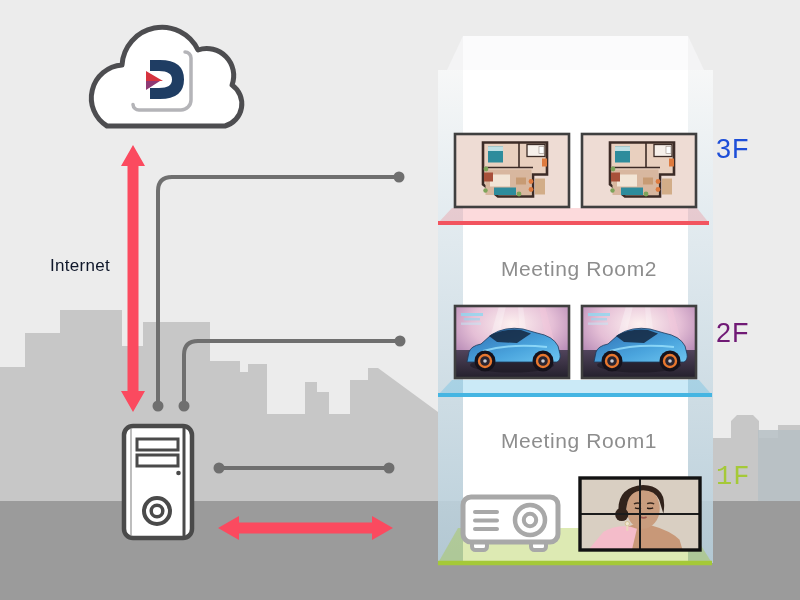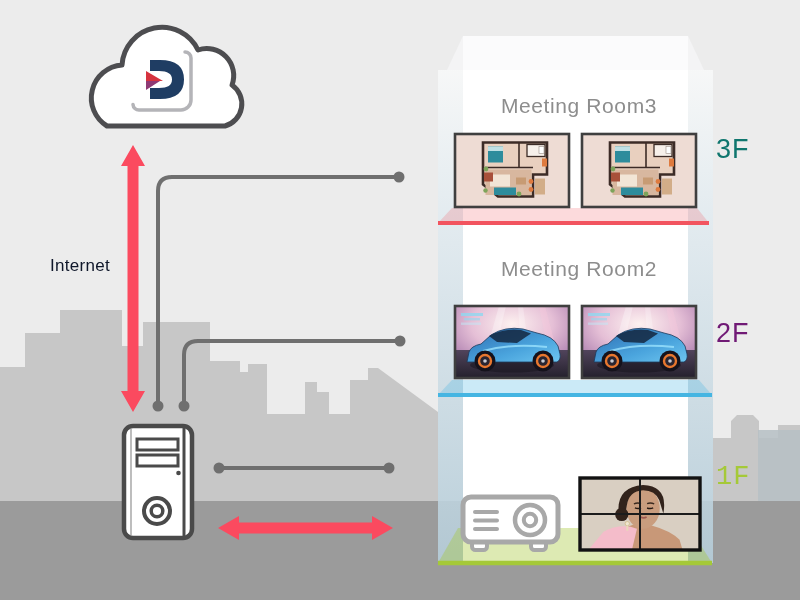--- a/index.html
+++ b/index.html
@@ -7,21 +7,21 @@
          font-family:"Liberation Sans",sans-serif;}
   .scene svg.layer{position:absolute;left:0;top:0;}
   .label{position:absolute;color:#0f172a;font-weight:300;}
   .internet-label{left:50px;top:256px;font-size:17px;letter-spacing:.3px;}
   .dms-label{left:38px;top:547px;width:240px;text-align:center;font-size:17.5px;color:#6e6e6e;}
   .room-title{left:458px;width:242px;text-align:center;font-size:21px;color:#8d8d8d;letter-spacing:.6px;}
   .room-title.f3{top:94px;}
   .room-title.f2{top:257px;}
   .room-title.f1{top:429px;}
   .floor-tag{left:716px;width:60px;font-size:27px;letter-spacing:1px;}
-  .floor-tag.f3{top:134px;color:#0f766e;}
+  .floor-tag.f3{top:134px;color:#1d4ed8;}
   .floor-tag.f2{top:318px;color:#701a75;}
   .floor-tag.f1{top:462px;color:#a5c938;font-family:Liberation Mono, monospace;}
 </style>
 </head>
 <body>
 
 <div class="scene">
 
   <svg class="layer" width="800" height="600" viewBox="0 0 800 600">
     <defs>
@@ -202,20 +202,20 @@
     <g>
       <use href="#lady" x="580" y="478" width="120" height="72"></use>
       <line x1="640" y1="478" x2="640" y2="550" stroke="#1c1c1c" stroke-width="2"></line>
       <line x1="580" y1="514" x2="700" y2="514" stroke="#1c1c1c" stroke-width="2"></line>
       <rect x="580" y="478" width="120" height="72" fill="none" stroke="#121212" stroke-width="3.4"></rect>
     </g>
   </svg>
 
   <div class="label internet-label">Internet</div>
 
-  <div class="label room-title f3">Meeting Room3</div>
   <div class="label room-title f2">Meeting Room2</div>
+  <div class="label room-title f1">Meeting Room1</div>
 
   <div class="label floor-tag f3">3F</div>
   <div class="label floor-tag f2">2F</div>
   <div class="label floor-tag f1">1F</div>
 
 </div>
 
 </body></html>

